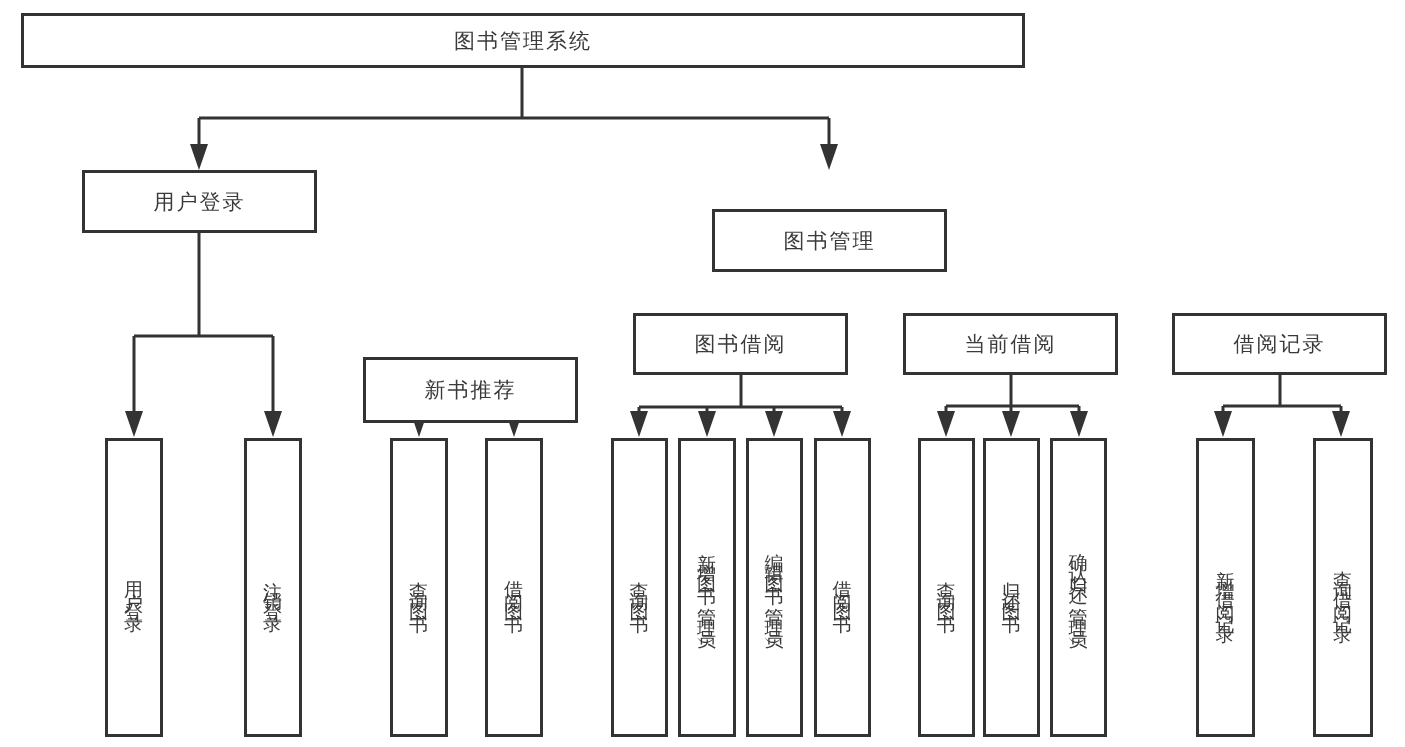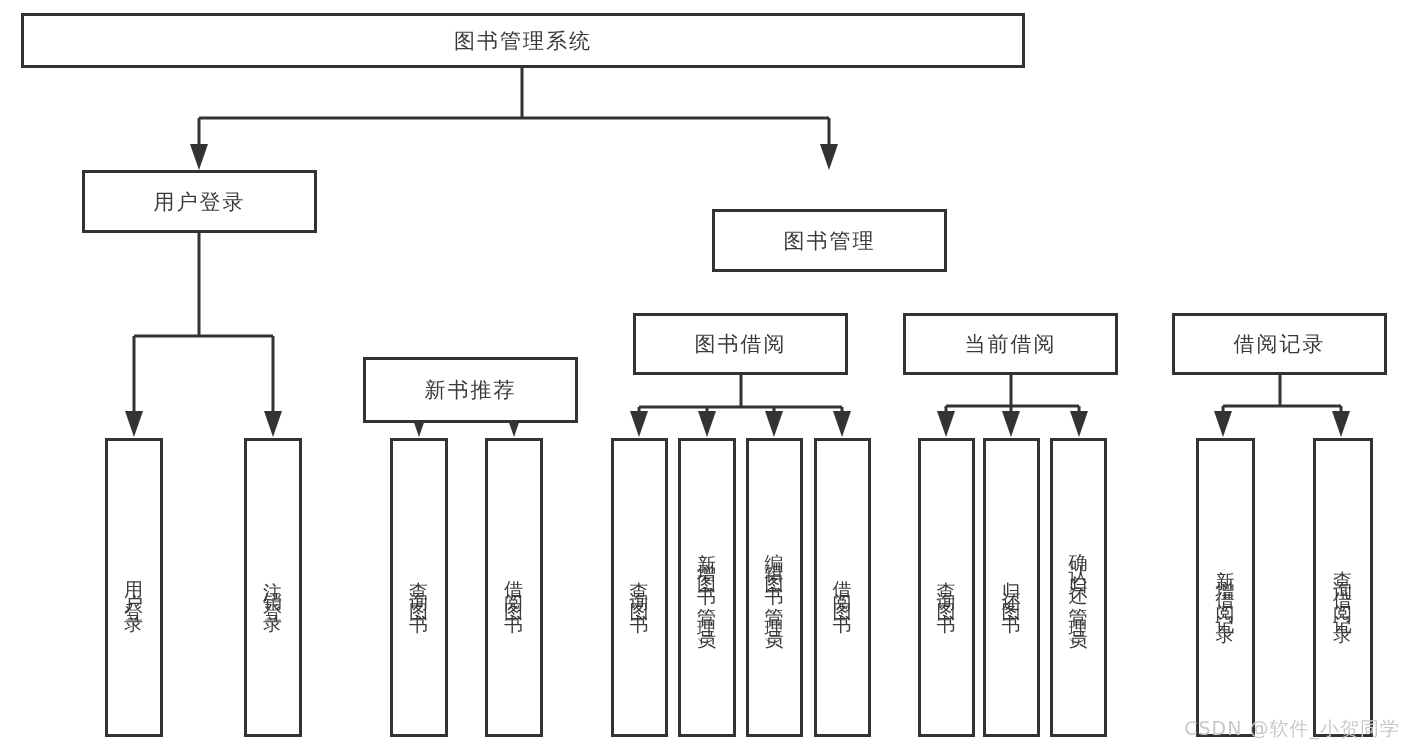--- a/index.html
+++ b/index.html
@@ -142,15 +142,14 @@
     <span class="label">确认归还（管理员）</span>
   </div>
 
   <div class="node leaf" style="left:1196px; top:438px; width:59px; height:299px;">
     <span class="label">新增借阅记录</span>
   </div>
   <div class="node leaf" style="left:1313px; top:438px; width:60px; height:299px;">
     <span class="label">查询借阅记录</span>
   </div>
 
-  <div class="watermark">CSDN @软件_小贺同学</div>
 
 </div>
 
 </body></html>

